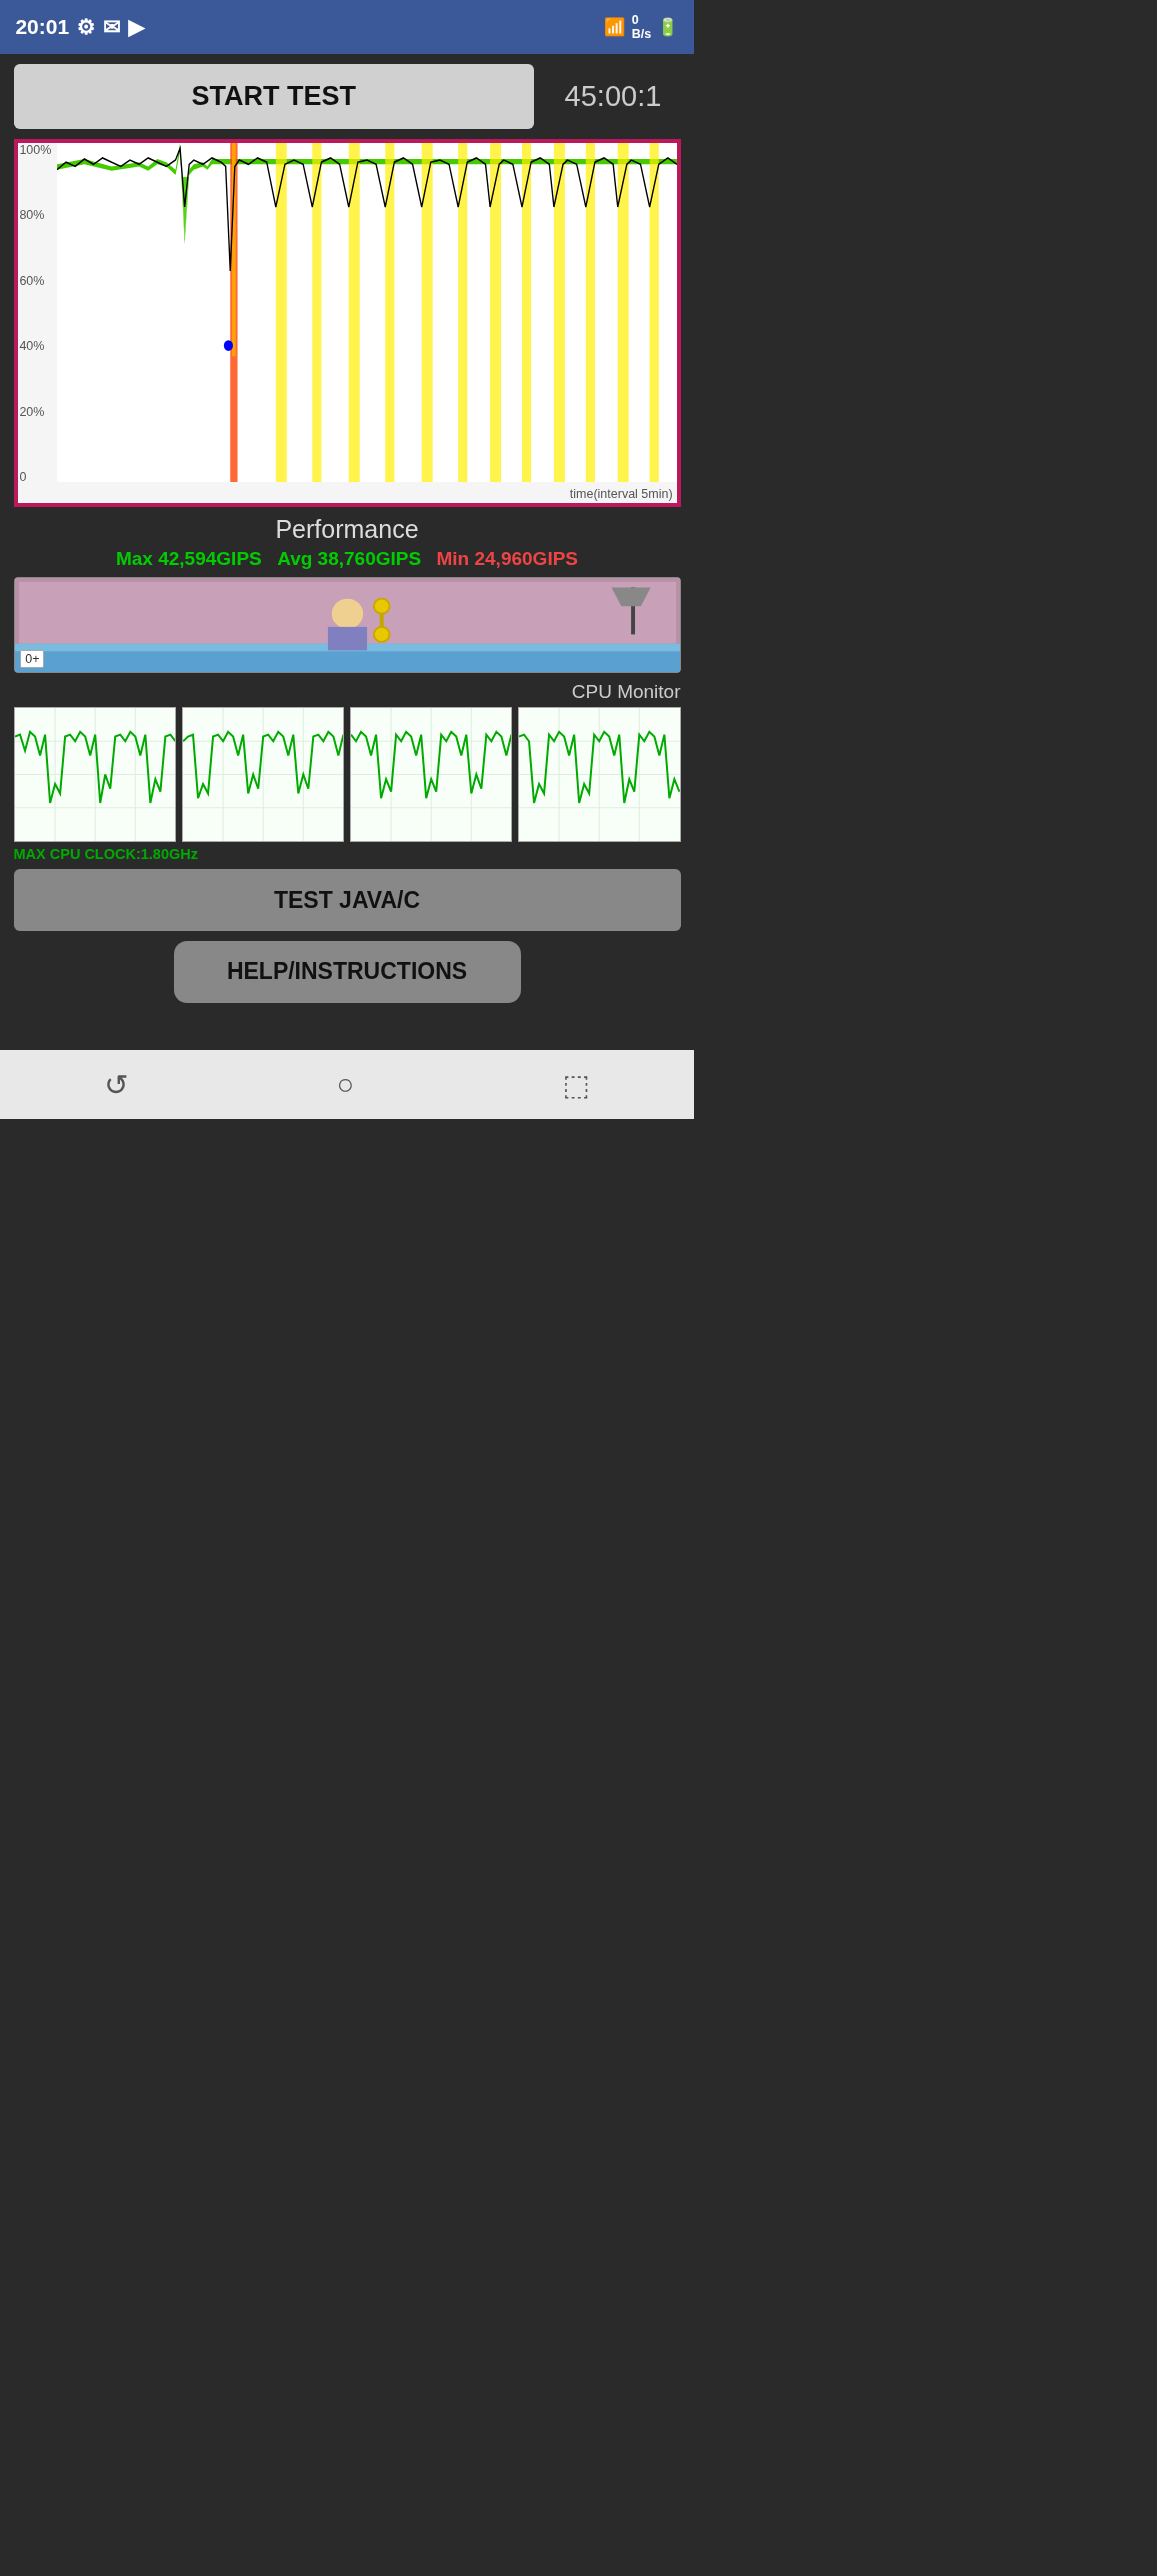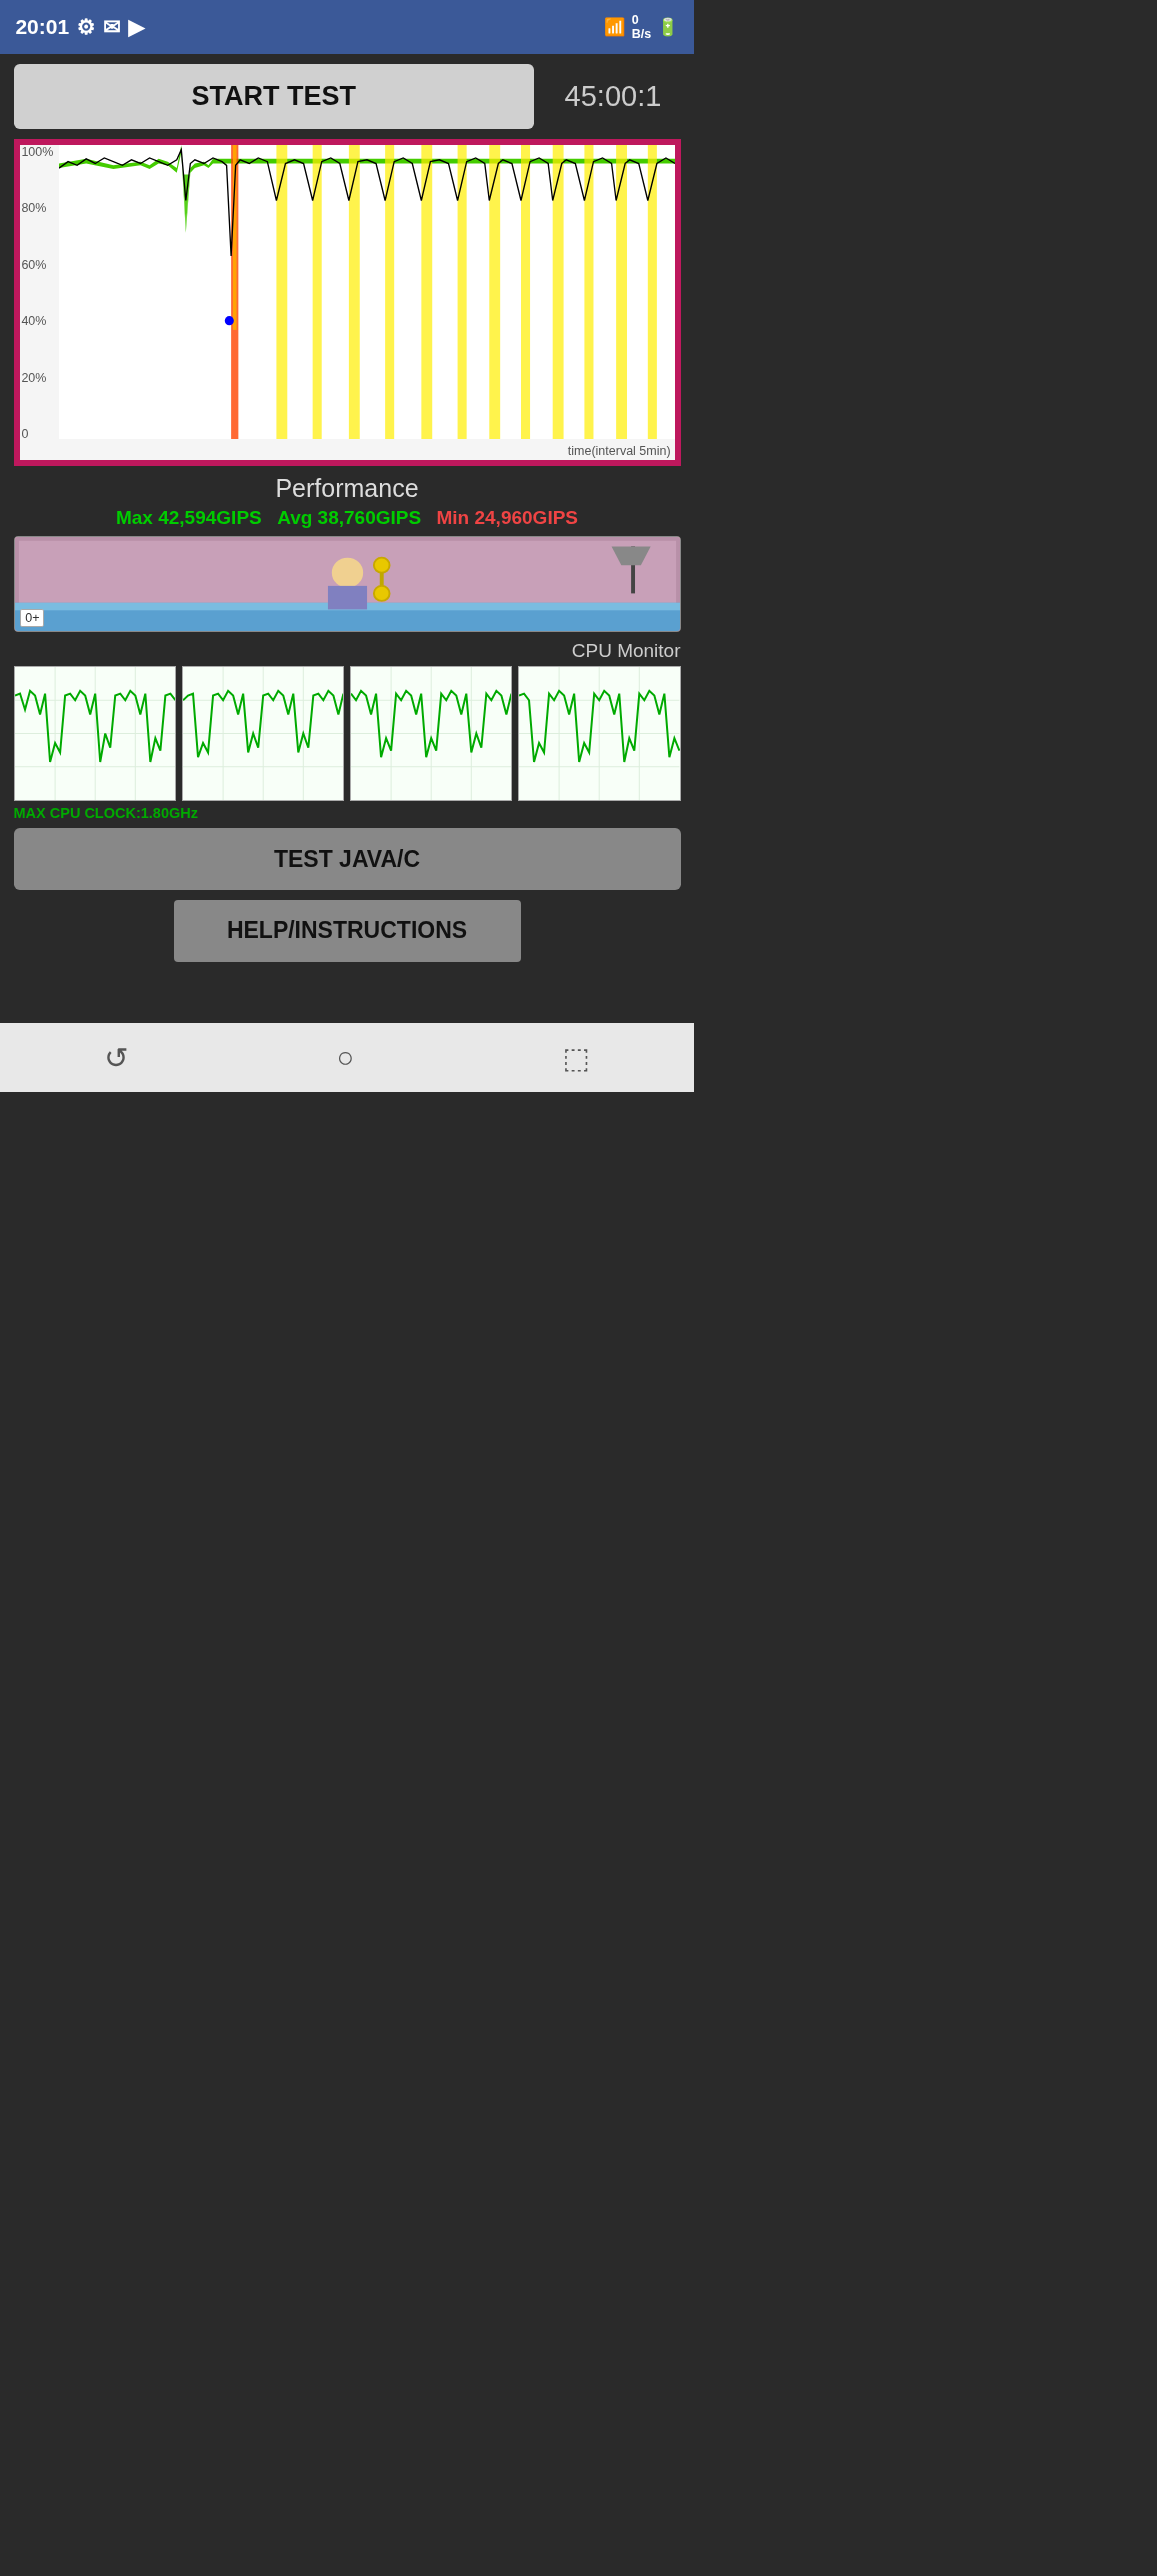--- a/index.html
+++ b/index.html
@@ -56,24 +56,24 @@
       color: #ccc;
       font-size: 29px;
       font-weight: normal;
       min-width: 135px;
       text-align: center;
     }
 
     
     .graph-container {
       background: #f5f5f5;
-      border: 6px solid #be185d;
+      border: 4px solid #be185d;
       position: relative;
       width: 100%;
-      height: 327px;
+      height: 368px;
       margin-bottom: 3.9px;
     }
     .graph-title {
       text-align: center;
       color: #555;
       font-size: 19px;
       margin-bottom: 3.9px;
     }
     .graph-labels-left {
       position: absolute;
@@ -213,24 +213,24 @@
       color: #111;
       font-size: 23px;
       font-weight: bold;
       padding: 17.4px 9.6px;
       cursor: pointer;
       text-align: center;
     }
     .btn-help {
       display: block;
       width: 347px;
-      margin: 0 auto 33px;
+      margin: 0 auto 19px;
       background: #888;
       border: none;
-      border-radius: 4px;
+      border-radius: 13px;
       color: #111;
       font-size: 23px;
       font-weight: bold;
       padding: 17.4px 9.6px;
       cursor: pointer;
       text-align: center;
     }
 
     
     .nav-bar {

